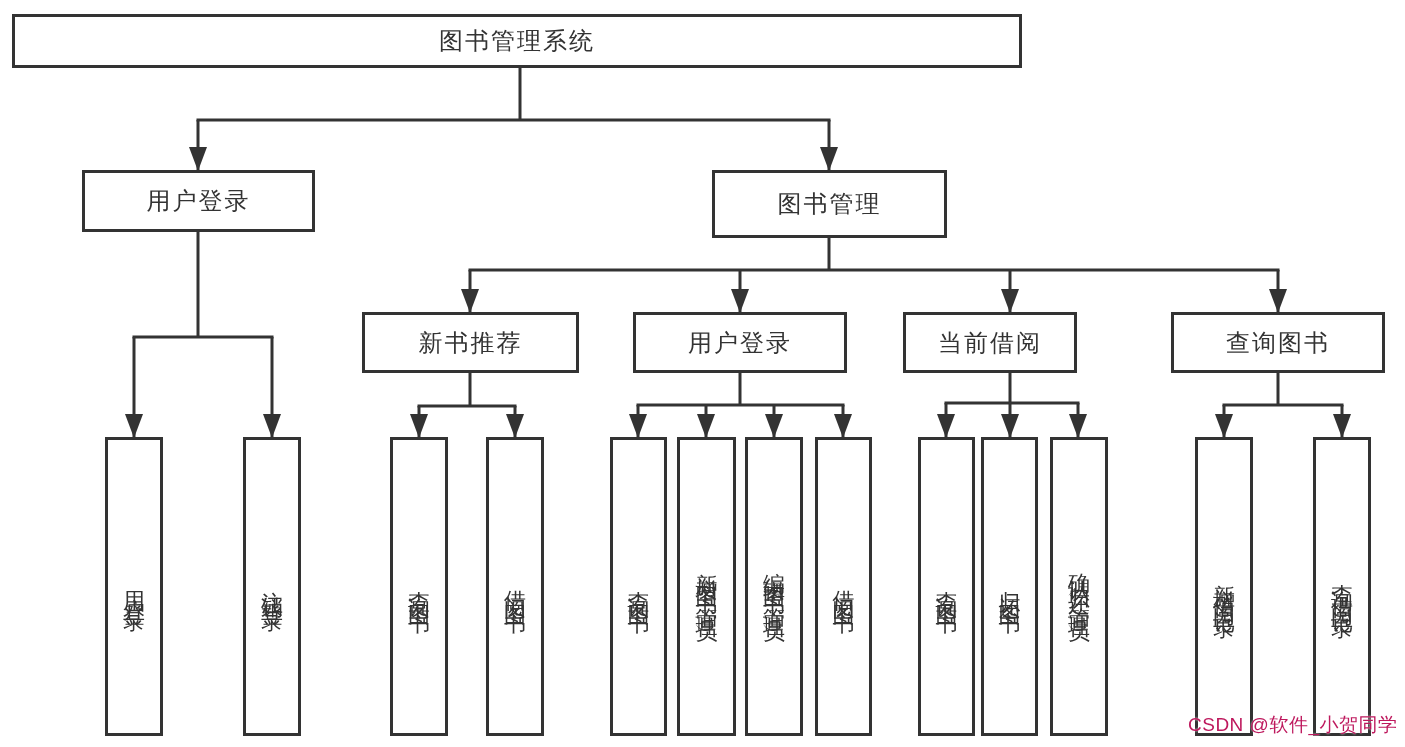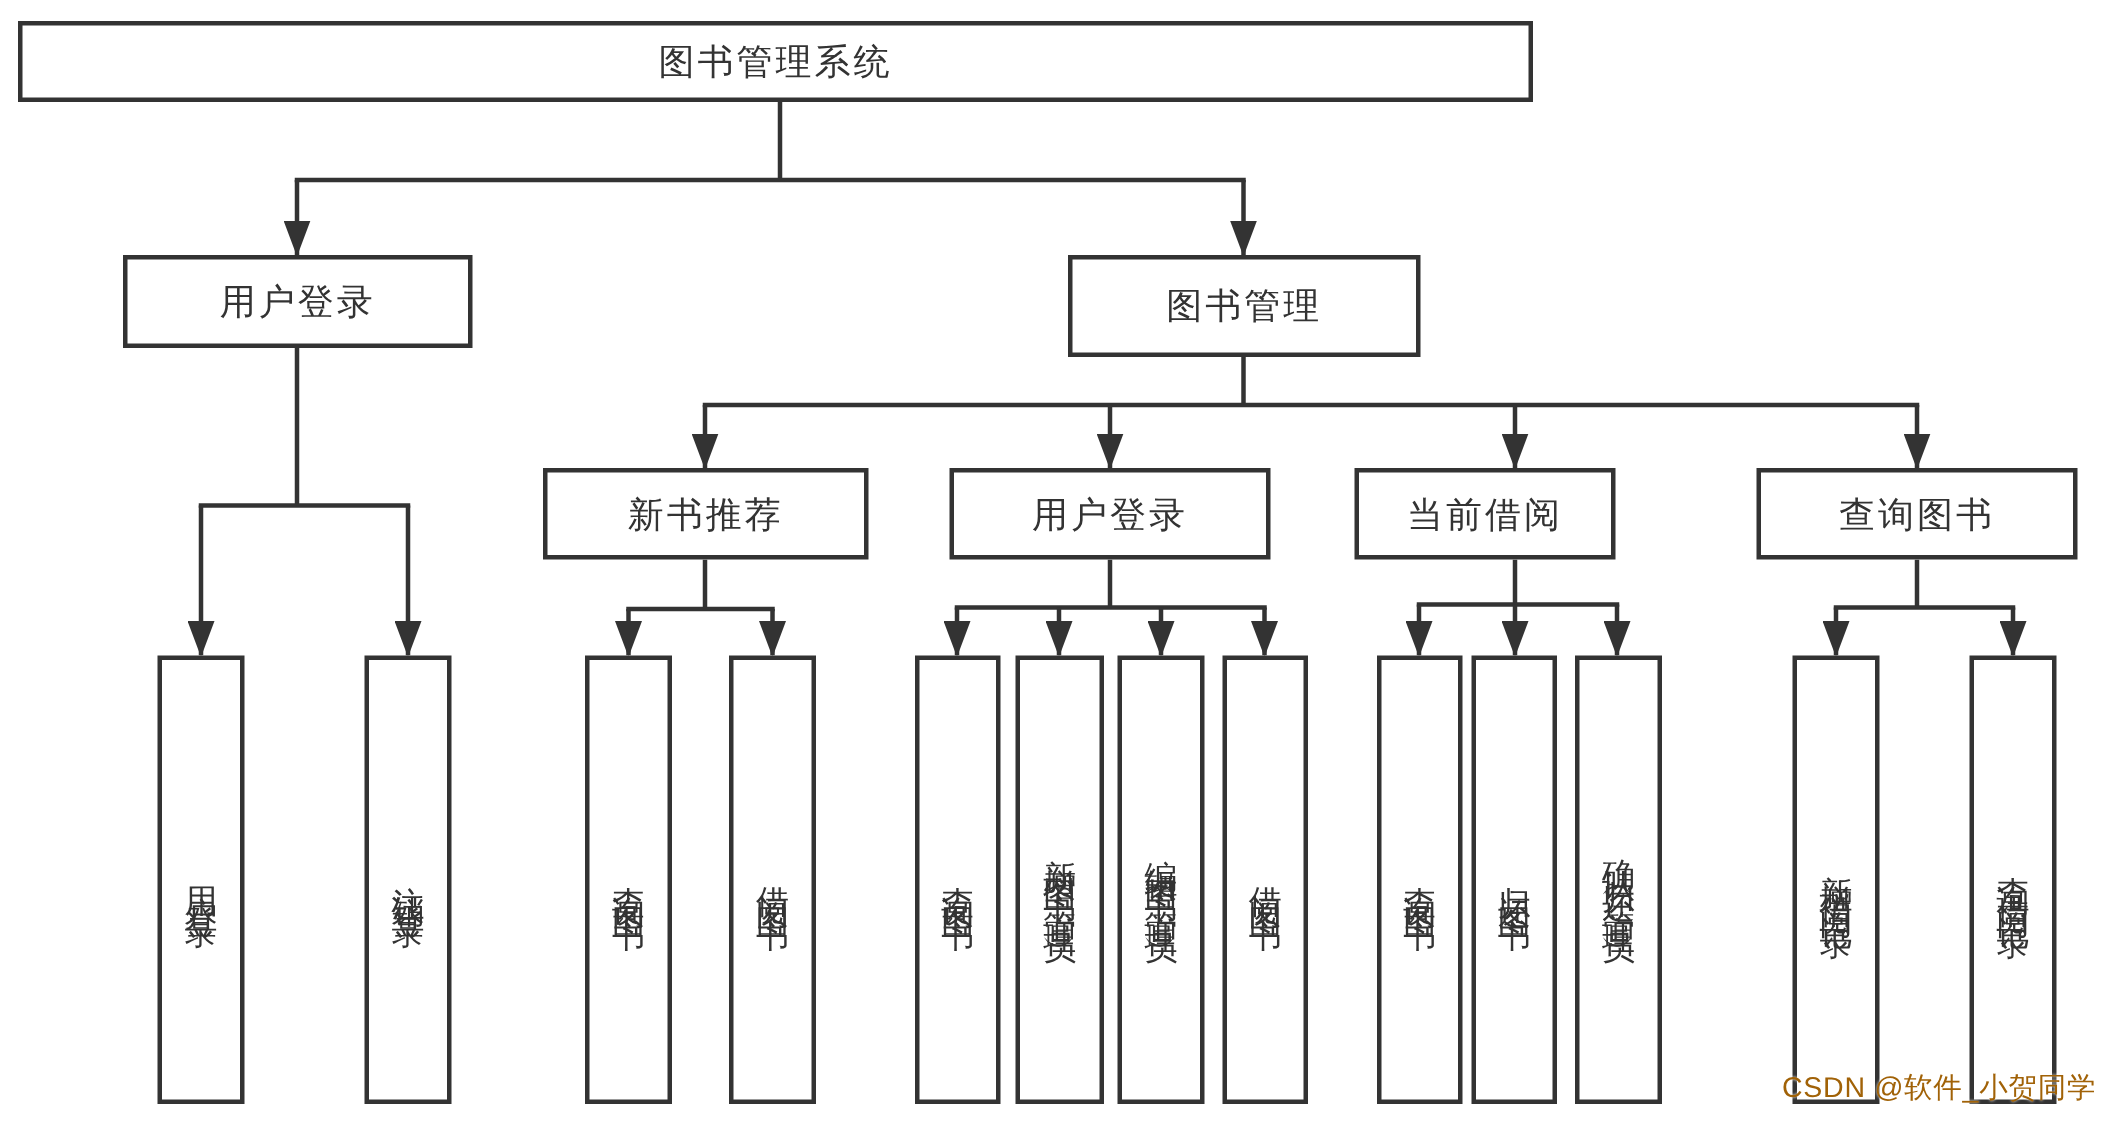--- a/index.html
+++ b/index.html
@@ -38,21 +38,21 @@
     font-size: 22px;
     letter-spacing: 7px;
     line-height: 1;
     white-space: nowrap;
   }
   .watermark {
     position: absolute;
     z-index: 5;
     font-size: 19px;
     letter-spacing: 0.5px;
-    color: #a16207;
+    color: #be185d;
     text-shadow: 0 0 2px #ffffff;
     white-space: nowrap;
   }
 </style>
 </head>
 <body>
 
 <div class="stage">
 
   <svg class="wires" viewBox="0 0 1405 747">

